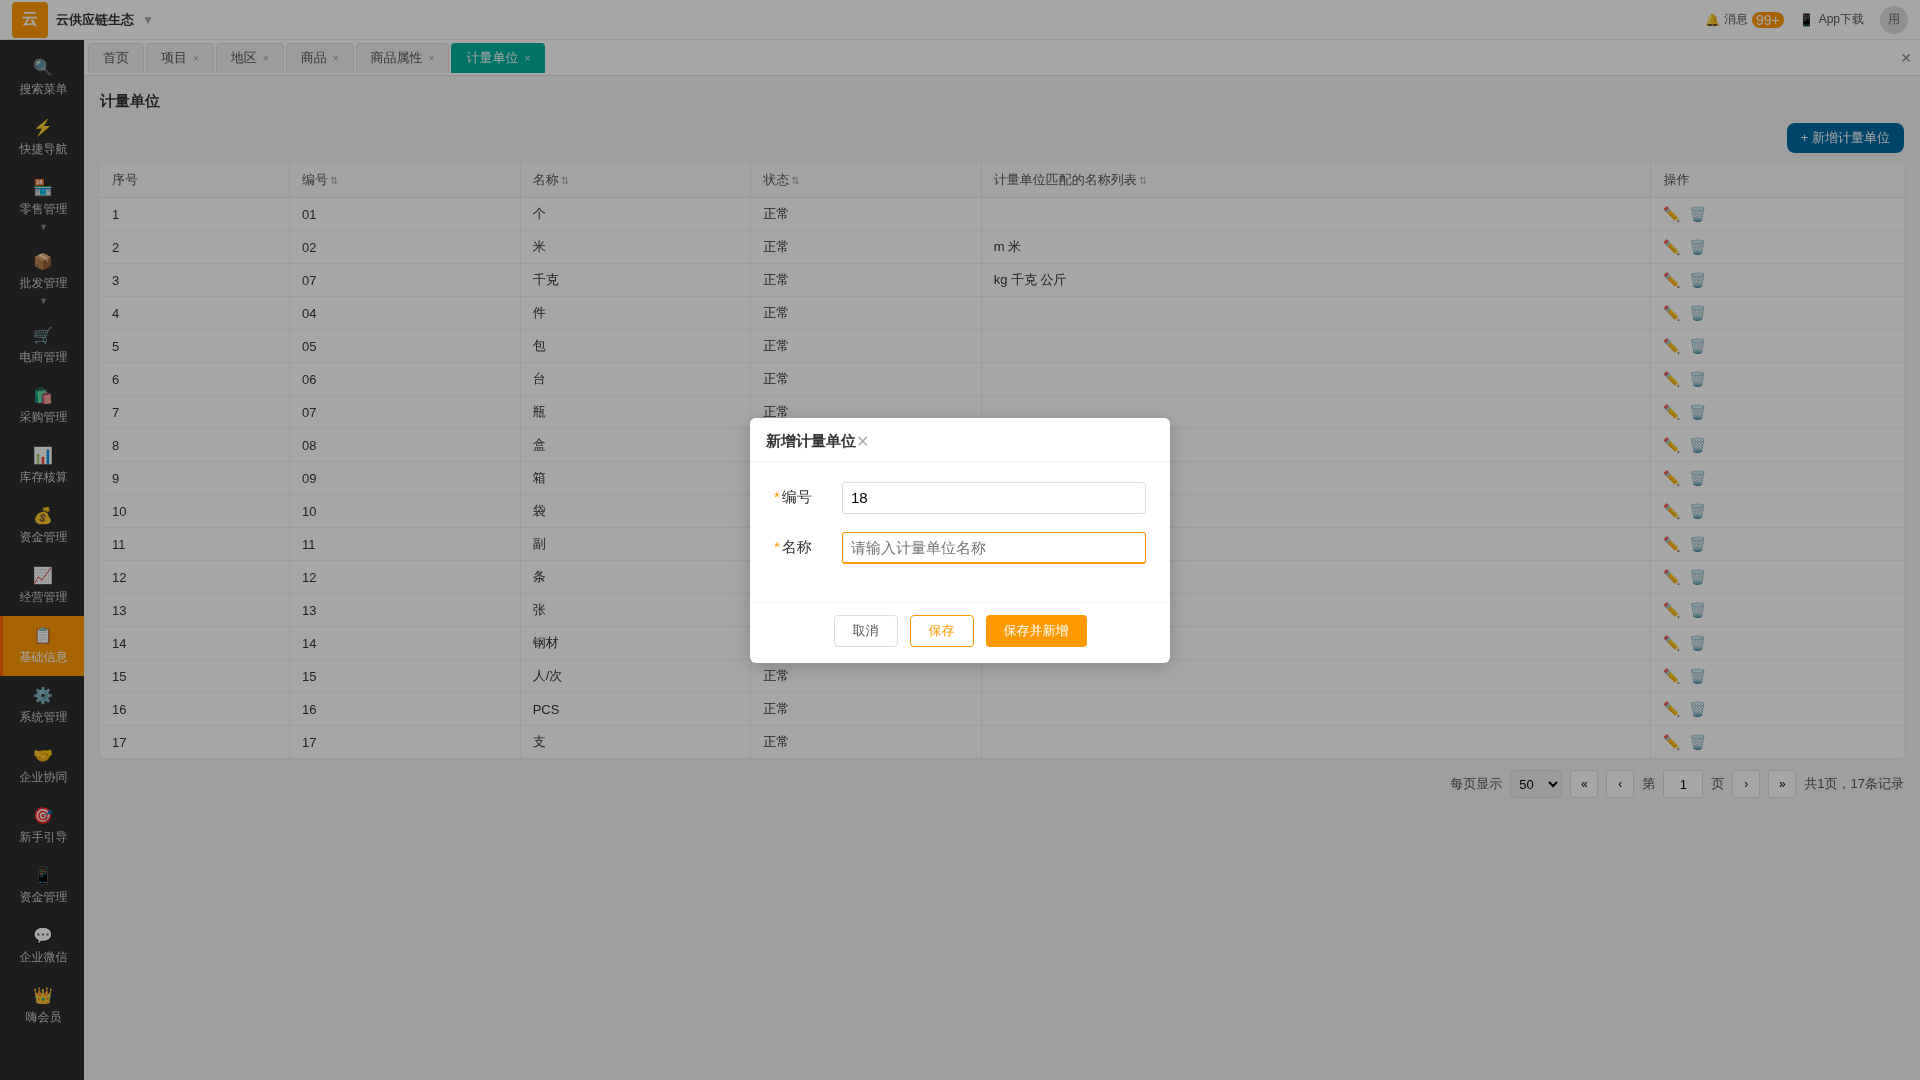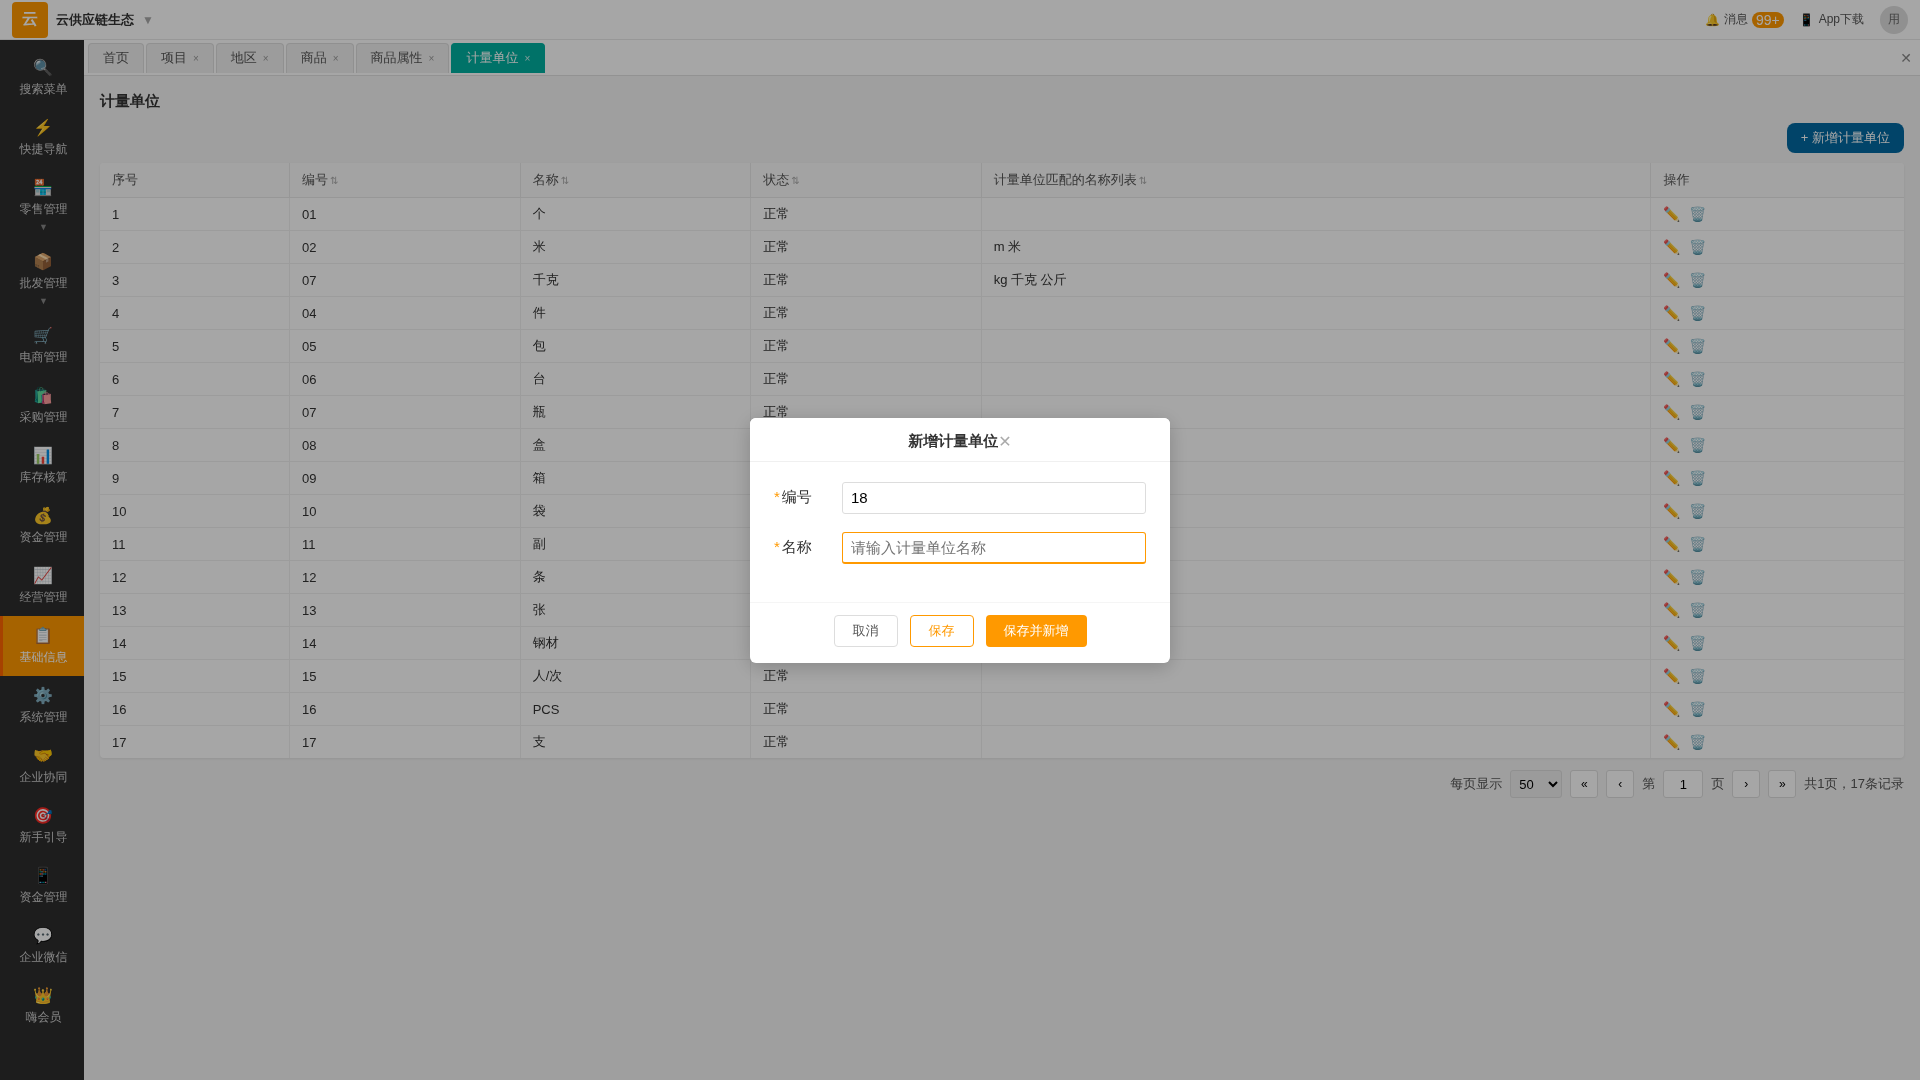--- a/index.html
+++ b/index.html
@@ -270,21 +270,21 @@
       width: 420px;
       box-shadow: 0 4px 20px rgba(0,0,0,0.2);
       overflow: hidden;
     }
     .modal-header {
       background: #fff;
       padding: 14px 16px 10px;
       border-bottom: 1px solid #f0f0f0;
       display: flex;
       align-items: center;
-      justify-content: center;
+      justify-content: flex-start;
     }
     .modal-title {
       font-size: 15px;
       font-weight: bold;
       color: #333;
     }
     .modal-close {
       cursor: pointer;
       color: #aaa;
       font-size: 16px;

